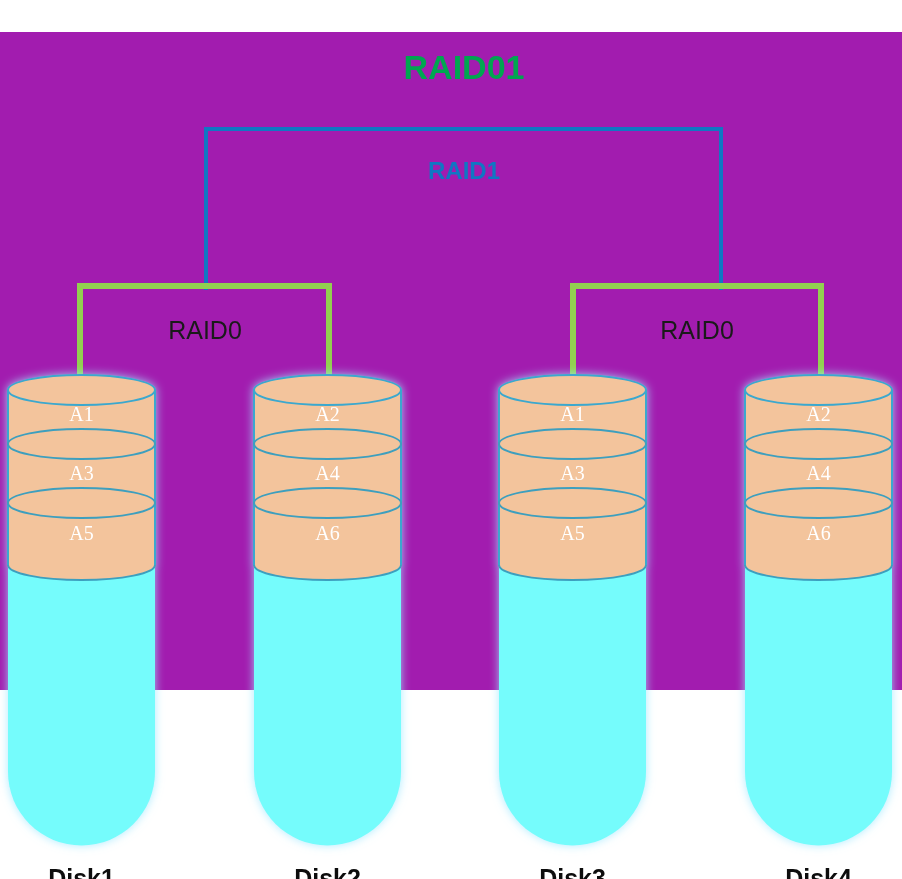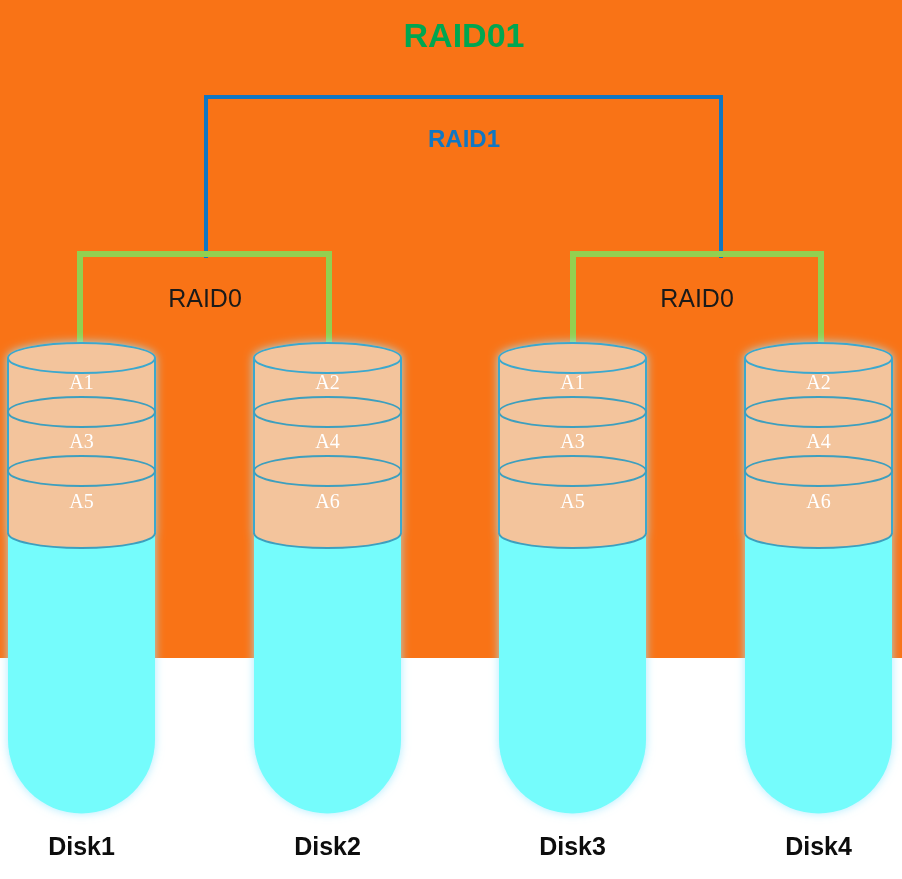--- a/index.html
+++ b/index.html
@@ -10,21 +10,22 @@
   body {
     width: 902px;
     height: 879px;
     font-family: "Liberation Sans", sans-serif;
     overflow: hidden;
   }
   #diagram-root {
     position: relative;
     width: 902px;
     height: 658px;
-    background: #f97316;
+    background: #a21caf;
+    margin-top: 32px;
   }
   svg#raid-svg {
     display: block;
     width: 902px;
     height: 879px;
   }
   .title-text {
     font-family: "Liberation Sans", sans-serif;
     font-weight: bold;
     font-size: 34px;

